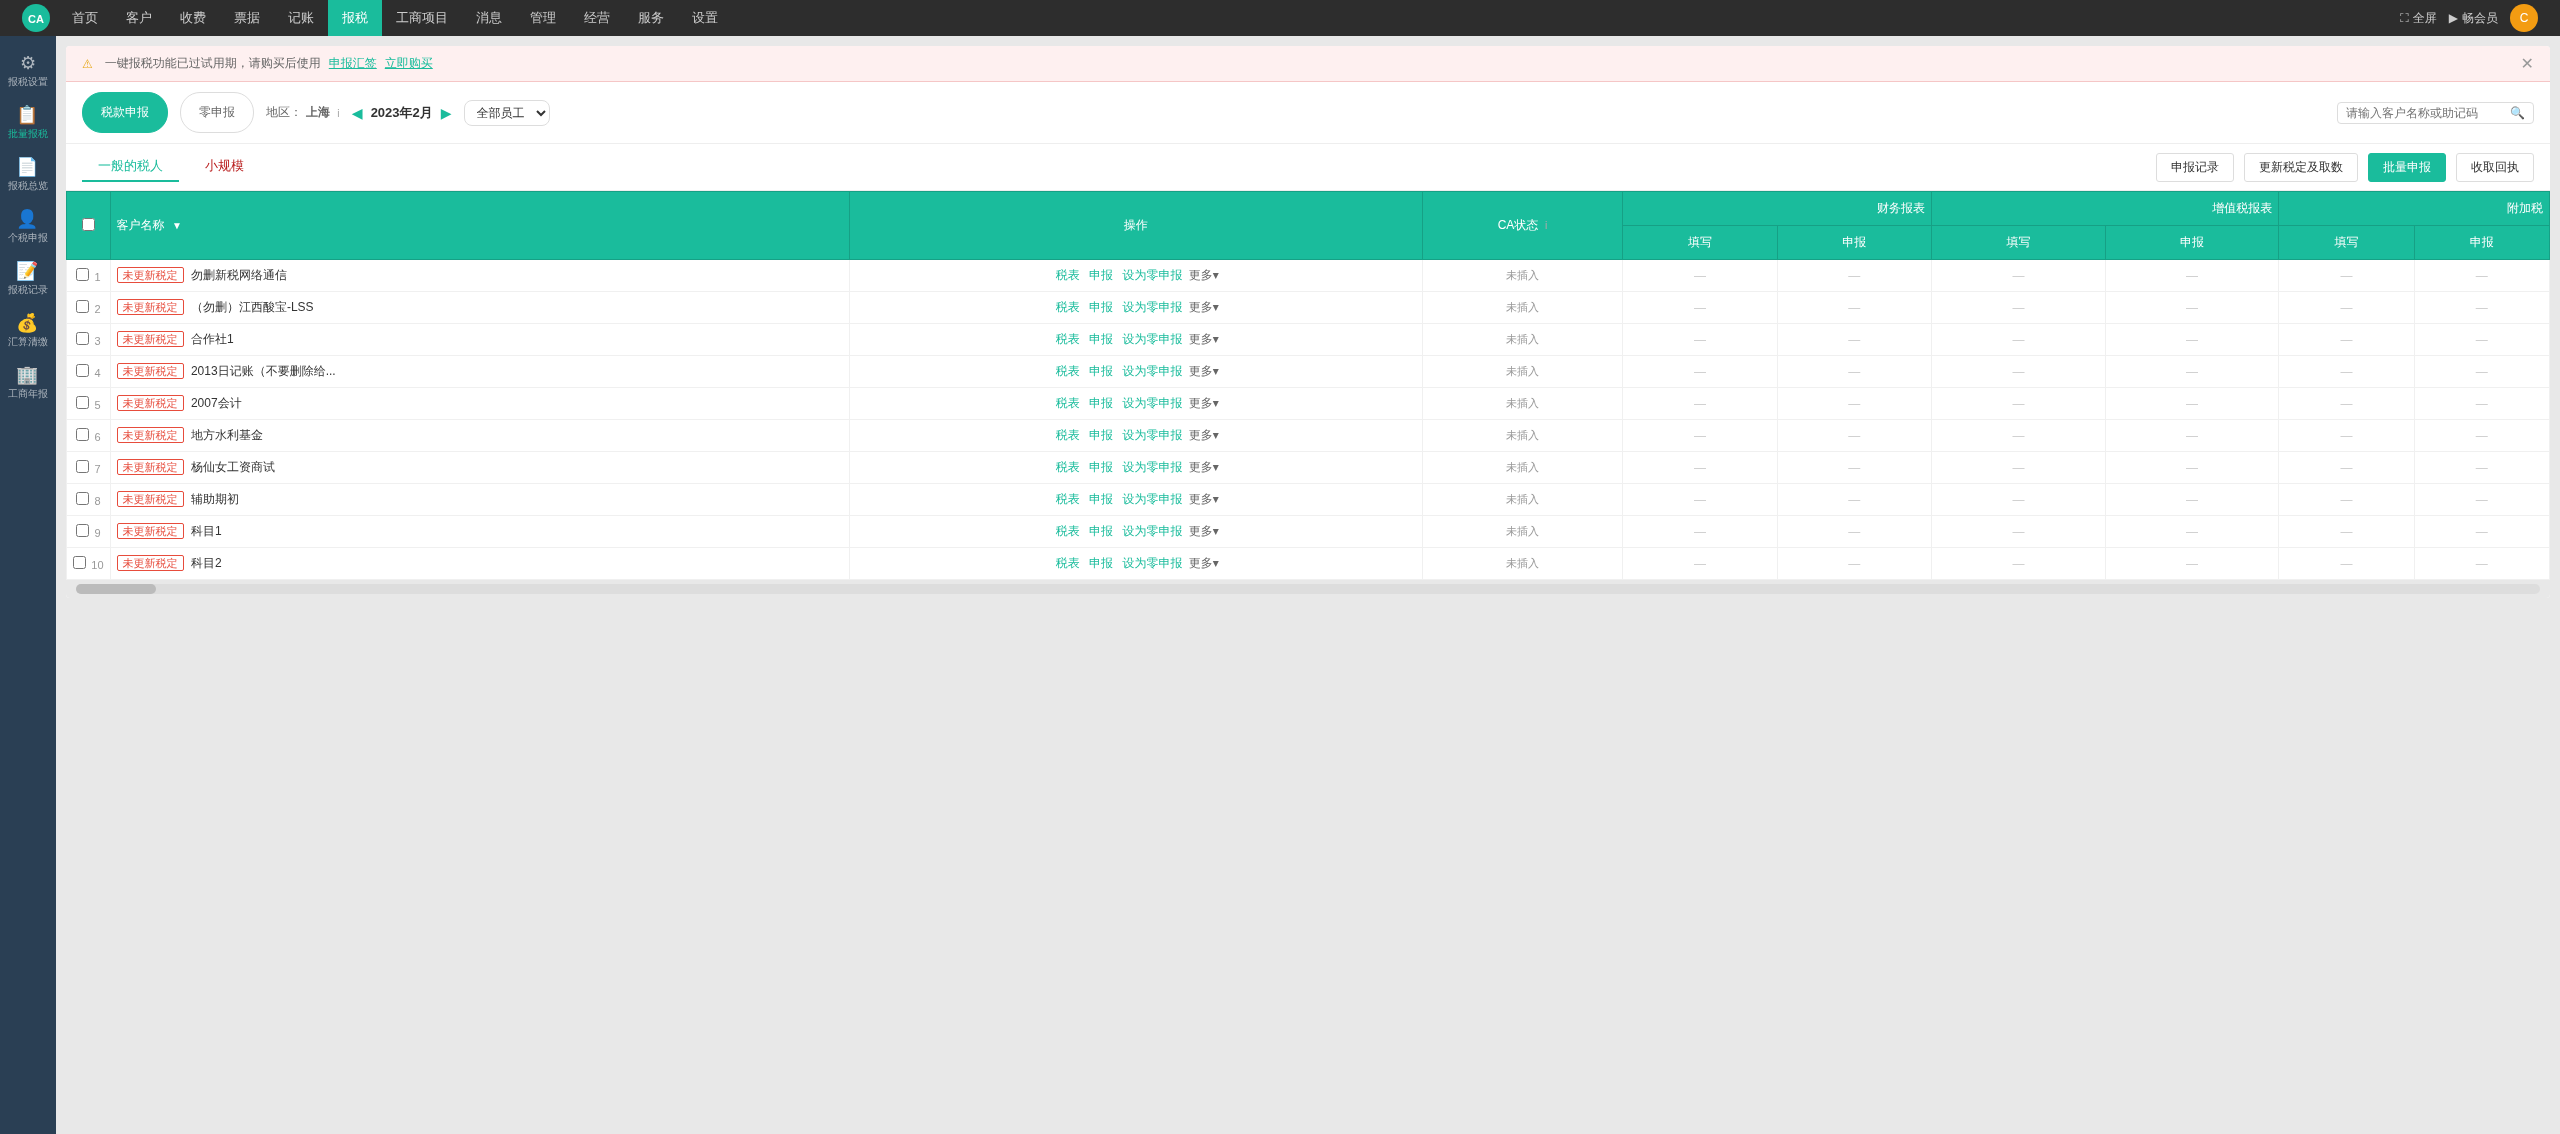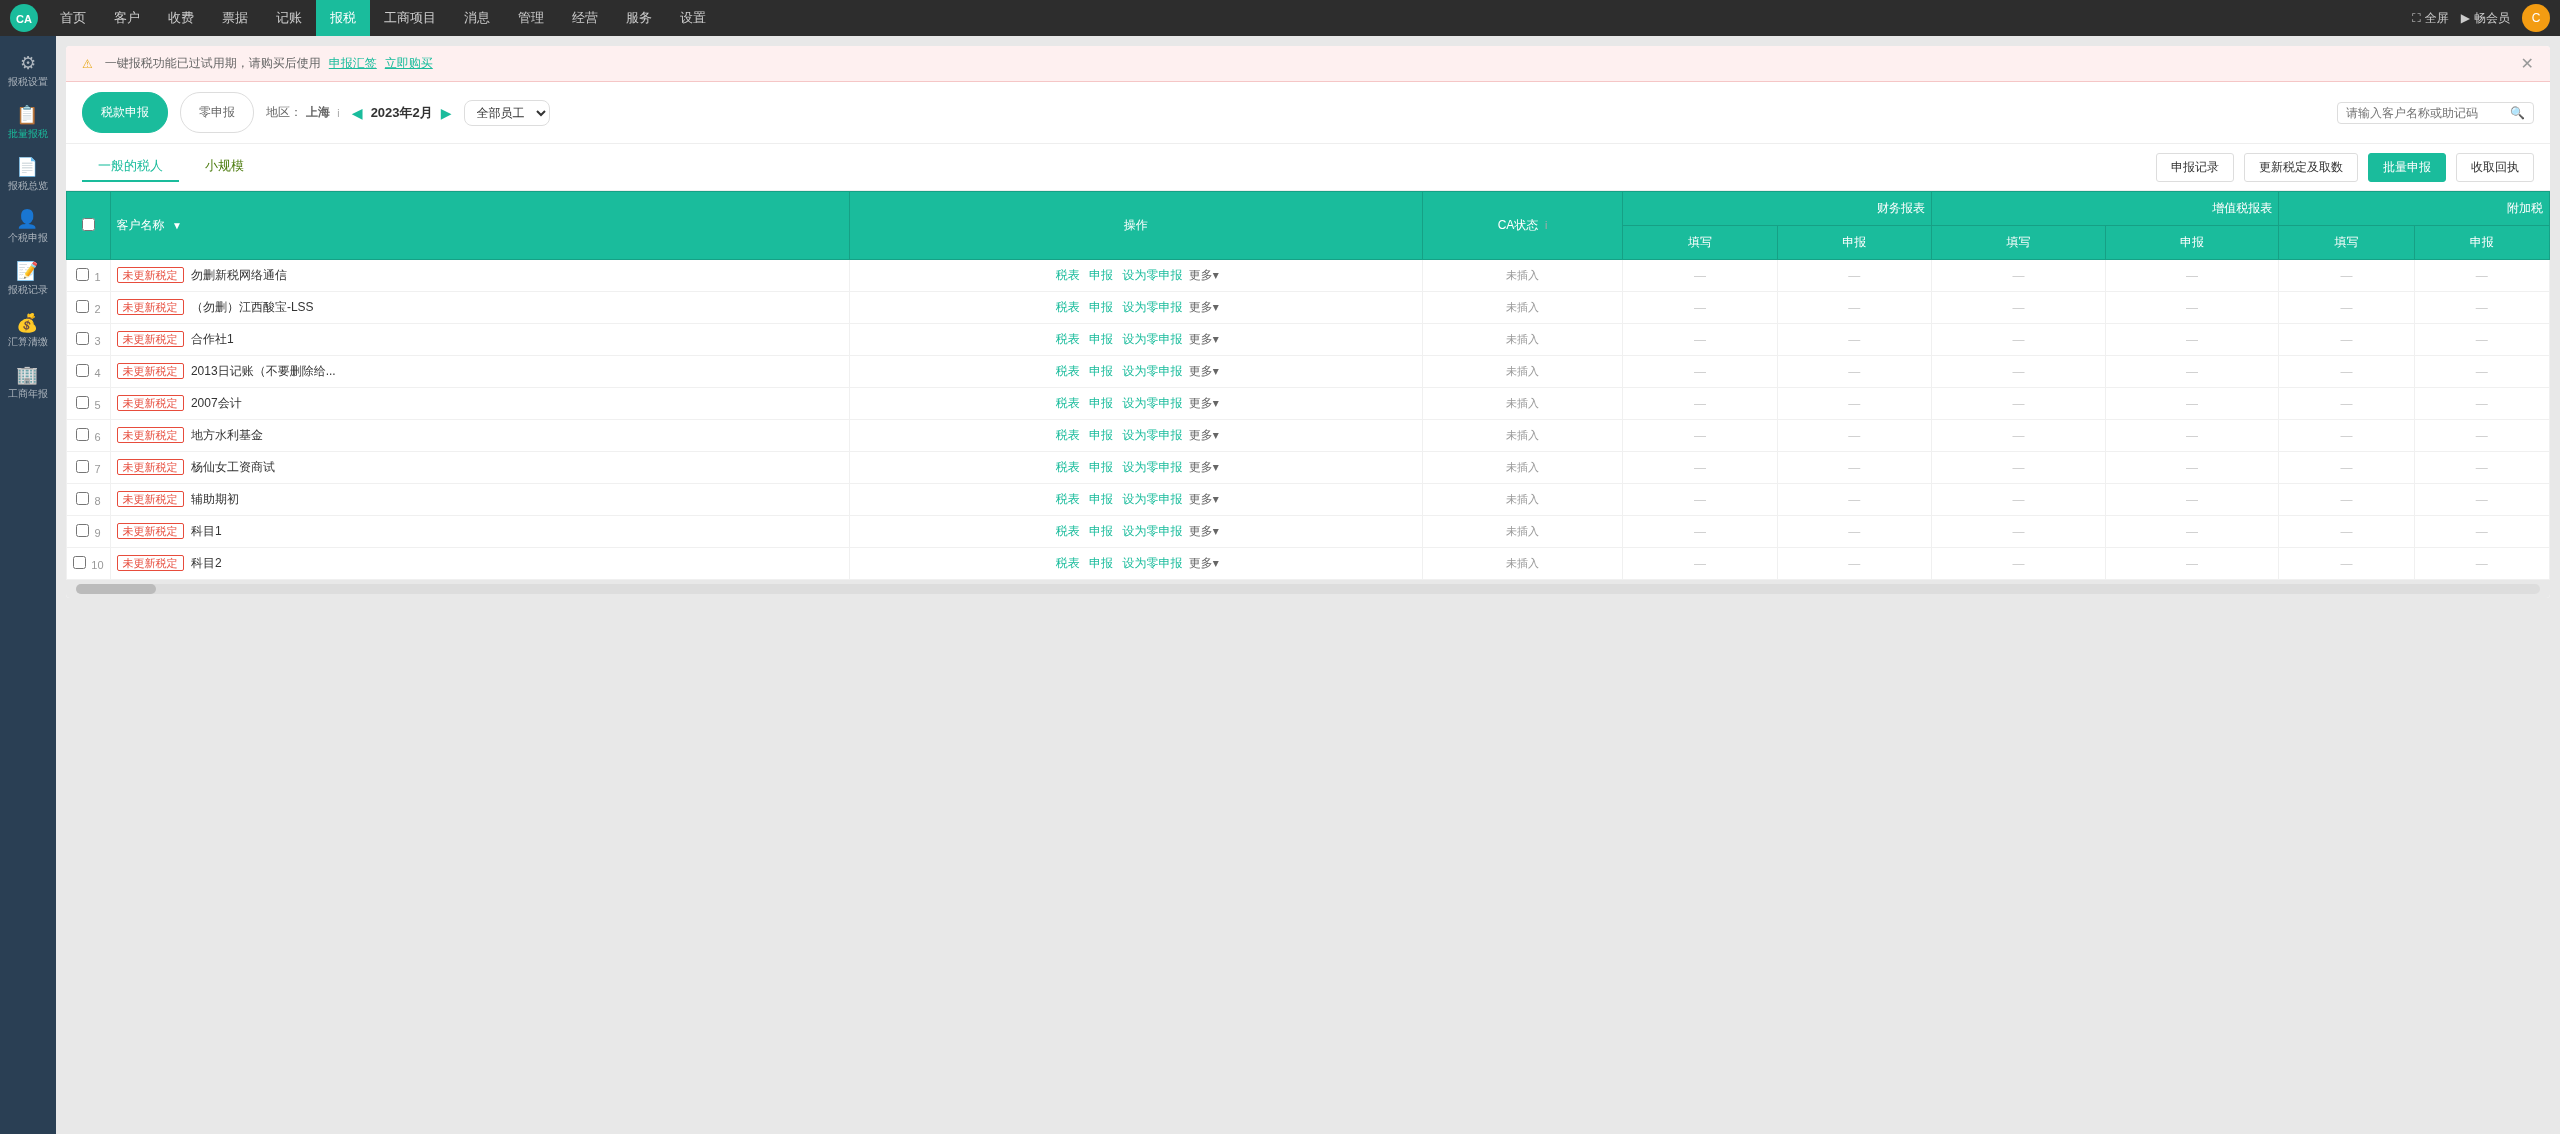--- a/index.html
+++ b/index.html
@@ -1,19 +1,19 @@
 <!DOCTYPE html>
 <html><head>
   <meta charset="utf-8">
   <style>
     * { box-sizing: border-box; margin: 0; padding: 0; }
     body { font-family: 'Microsoft YaHei', Arial, sans-serif; font-size: 12px; background: #f0f0f0; display: flex; flex-direction: column; height: 100vh; overflow: hidden; }
 
     
-    .top-nav { background: #2d2d2d; height: 36px; display: flex; align-items: center; padding: 0 10px; flex-shrink: 0; }
+    .top-nav { background: #2d2d2d; height: 36px; display: flex; align-items: center; padding: 0 22px; flex-shrink: 0; }
     .top-nav-logo { width: 28px; height: 28px; margin-right: 8px; }
     .top-nav-items { display: flex; align-items: center; flex: 1; }
     .top-nav-item { color: #ccc; padding: 0 14px; height: 36px; display: flex; align-items: center; cursor: pointer; font-size: 13px; }
     .top-nav-item.active { background: #1abc9c; color: #fff; }
     .top-nav-right { display: flex; align-items: center; gap: 12px; margin-left: auto; color: #ccc; font-size: 12px; }
     .top-nav-right span { cursor: pointer; }
 
     
     .main-layout { display: flex; flex: 1; overflow: hidden; }
 
@@ -44,21 +44,21 @@
     .date-nav { display: flex; align-items: center; gap: 8px; }
     .date-nav button { background: none; border: none; cursor: pointer; color: #1abc9c; font-size: 16px; }
     .date-display { font-size: 13px; color: #333; font-weight: bold; }
     .staff-select { padding: 4px 8px; border: 1px solid #ddd; border-radius: 8px; font-size: 12px; color: #333; background: #fff; cursor: pointer; }
     .search-box { display: flex; align-items: center; border: 1px solid #ddd; border-radius: 4px; padding: 3px 8px; gap: 4px; margin-left: auto; }
     .search-box input { border: none; outline: none; font-size: 12px; color: #666; width: 160px; }
     .search-box .search-icon { color: #aaa; cursor: pointer; }
 
     
     .secondary-toolbar { padding: 8px 16px; display: flex; align-items: center; gap: 10px; background: #fff; border-bottom: 1px solid #eee; }
-    .type-tab { padding: 5px 16px; border-bottom: 2px solid transparent; cursor: pointer; font-size: 13px; color: #4d7c0f; }
+    .type-tab { padding: 5px 16px; border-bottom: 2px solid transparent; cursor: pointer; font-size: 13px; color: #b91c1c; }
     .type-tab.active { color: #1abc9c; border-bottom-color: #1abc9c; }
     .spacer { flex: 1; }
     .action-btn { padding: 5px 14px; border: 1px solid #ddd; border-radius: 3px; background: #fff; cursor: pointer; font-size: 12px; color: #333; }
     .action-btn.primary { background: #1abc9c; color: #fff; border-color: #1abc9c; text-align: center; }
 
     
     .table-container { overflow-x: auto; background: #fff; }
     table { width: 100%; border-collapse: collapse; font-size: 12px; }
     thead th { background: #1abc9c; color: #fff; padding: 8px 6px; text-align: center; border: 1px solid #16a085; white-space: nowrap; font-weight: normal; }
     thead th.col-name { text-align: left; background: #1abc9c; }

